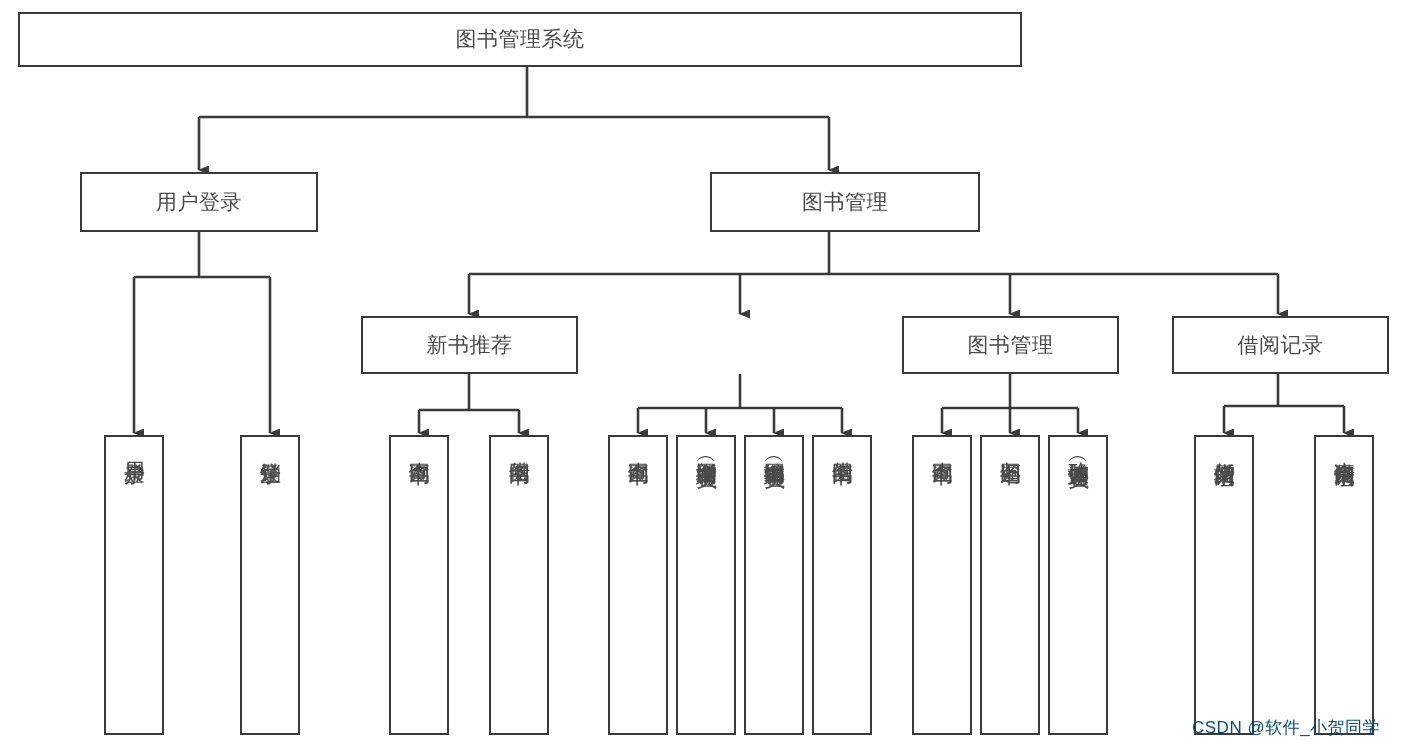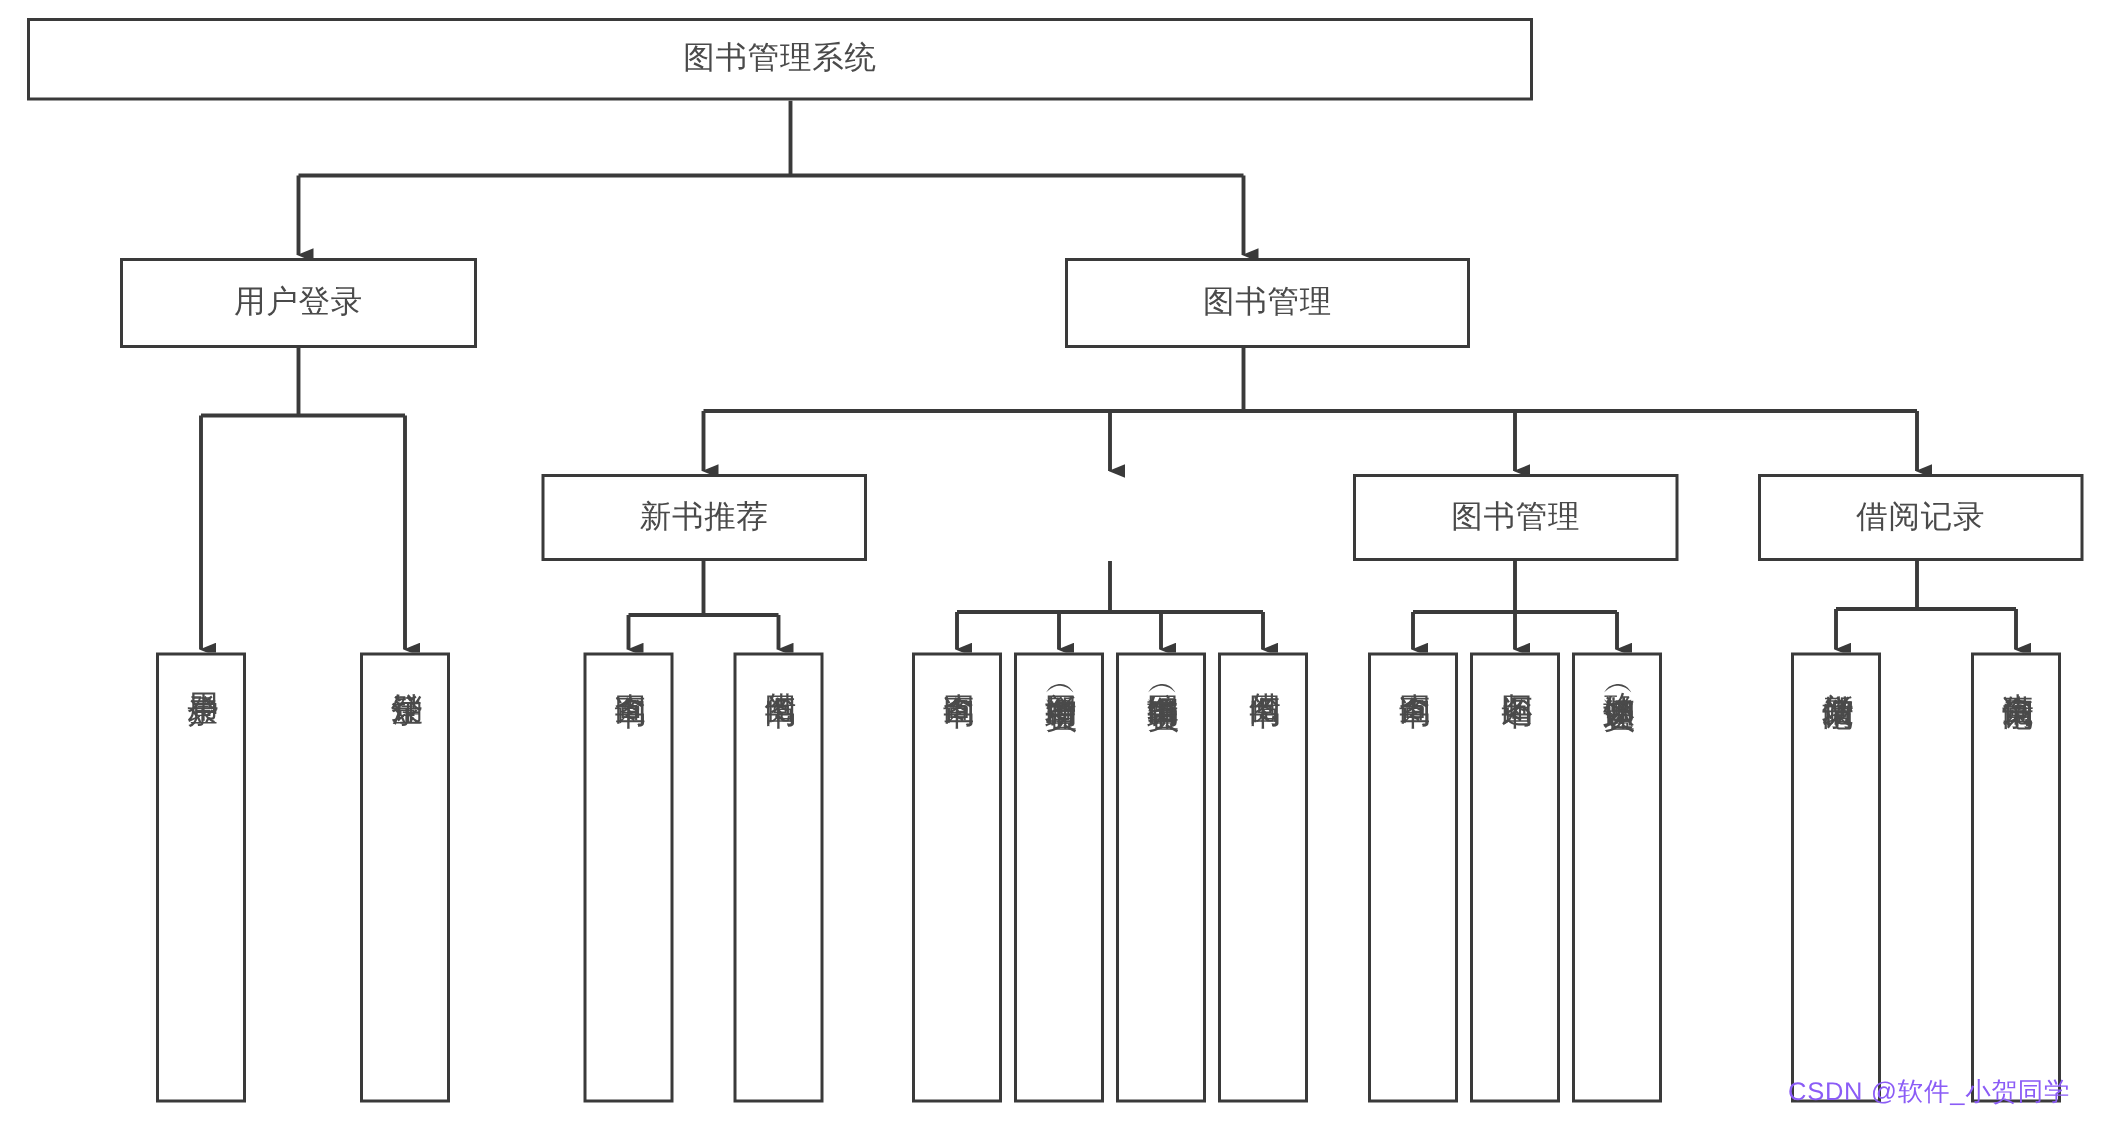--- a/index.html
+++ b/index.html
@@ -54,21 +54,21 @@
     writing-mode: vertical-rl;
     text-orientation: upright;
     font-size: 21px;
     line-height: 1.18;
     letter-spacing: 1px;
     white-space: nowrap;
   }
   .watermark {
     position: absolute;
     font-size: 17px;
-    color: #8b5cf6;
+    color: #0c4a6e;
     white-space: nowrap;
     letter-spacing: 0.5px;
   }
 </style>
 </head>
 <body>
 
 <div id="canvas">
 
   <svg class="connectors" viewBox="0 0 1405 747" xmlns="http://www.w3.org/2000/svg">

